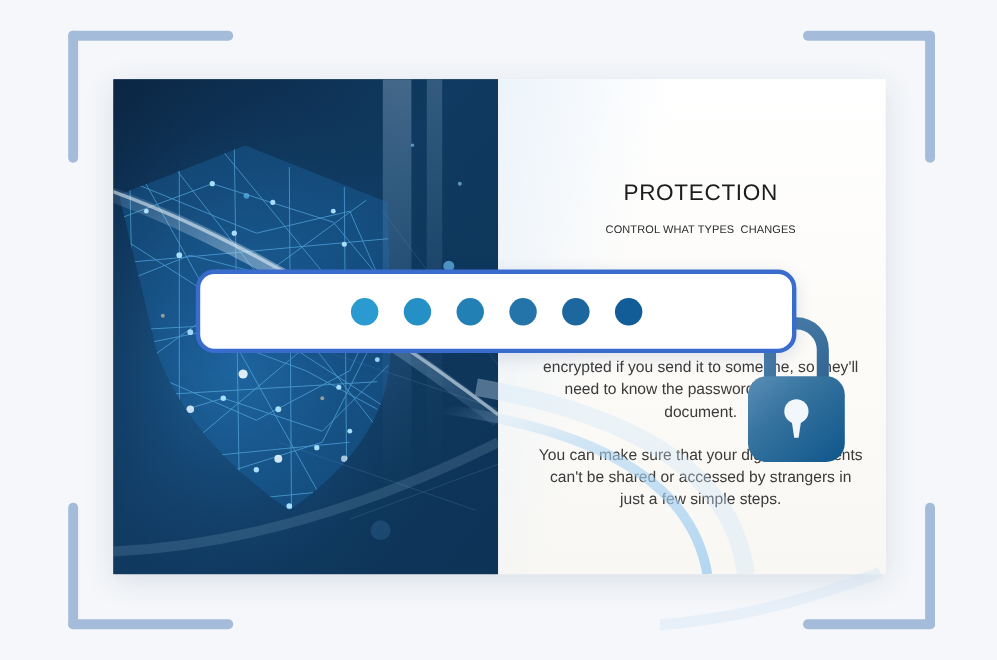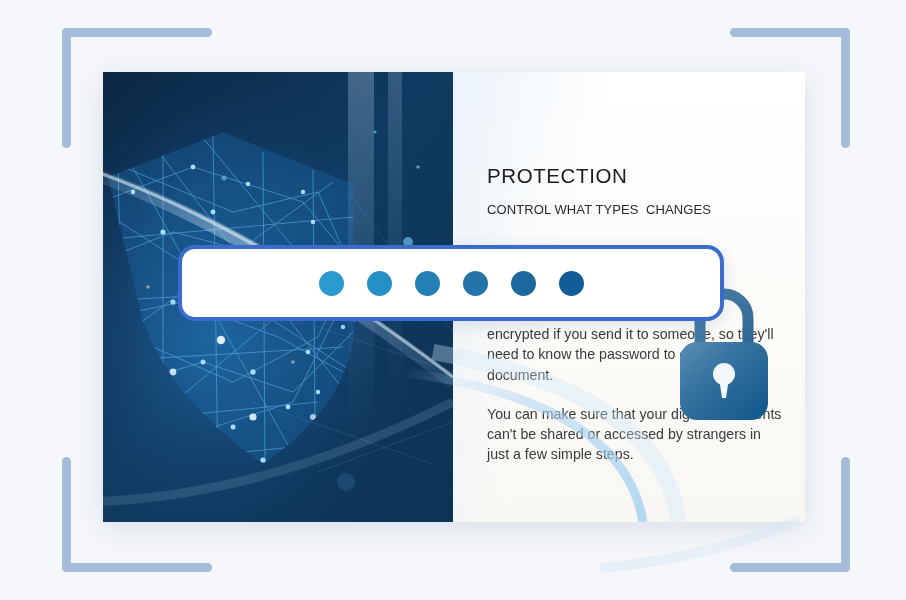--- a/index.html
+++ b/index.html
@@ -71,20 +71,21 @@
   #visual-panel svg { display: block; width: 350px; height: 450px; }
 
   
   #text-panel {
     position: absolute;
     left: 350px; top: 0;
     width: 352px;
     height: 450px;
     background: #fbfaf7;
     overflow: hidden;
+    text-align: center;
   }
   #panel-sheen {
     position: absolute;
     inset: 0;
     background:
       linear-gradient(105deg, rgba(232,241,250,0.85) 0%, rgba(255,255,255,0) 34%),
       linear-gradient(180deg, #ffffff 0%, #fcfbf8 55%, #f8f7f3 100%);
     pointer-events: none;
   }
 
@@ -96,21 +97,21 @@
   }
 
   #doc-title {
     font-size: 20.5px;
     letter-spacing: 0.6px;
     color: #1d1d1d;
     font-weight: 400;
     margin-bottom: 13px;
   }
   .subhead-line {
-    font-size: 13px;
+    font-size: 10px;
     letter-spacing: 0.1px;
     color: #2a2a2a;
     line-height: 17px;
     white-space: pre;
   }
 
   #body-copy {
     position: absolute;
     left: 34px;
     top: 252px;

